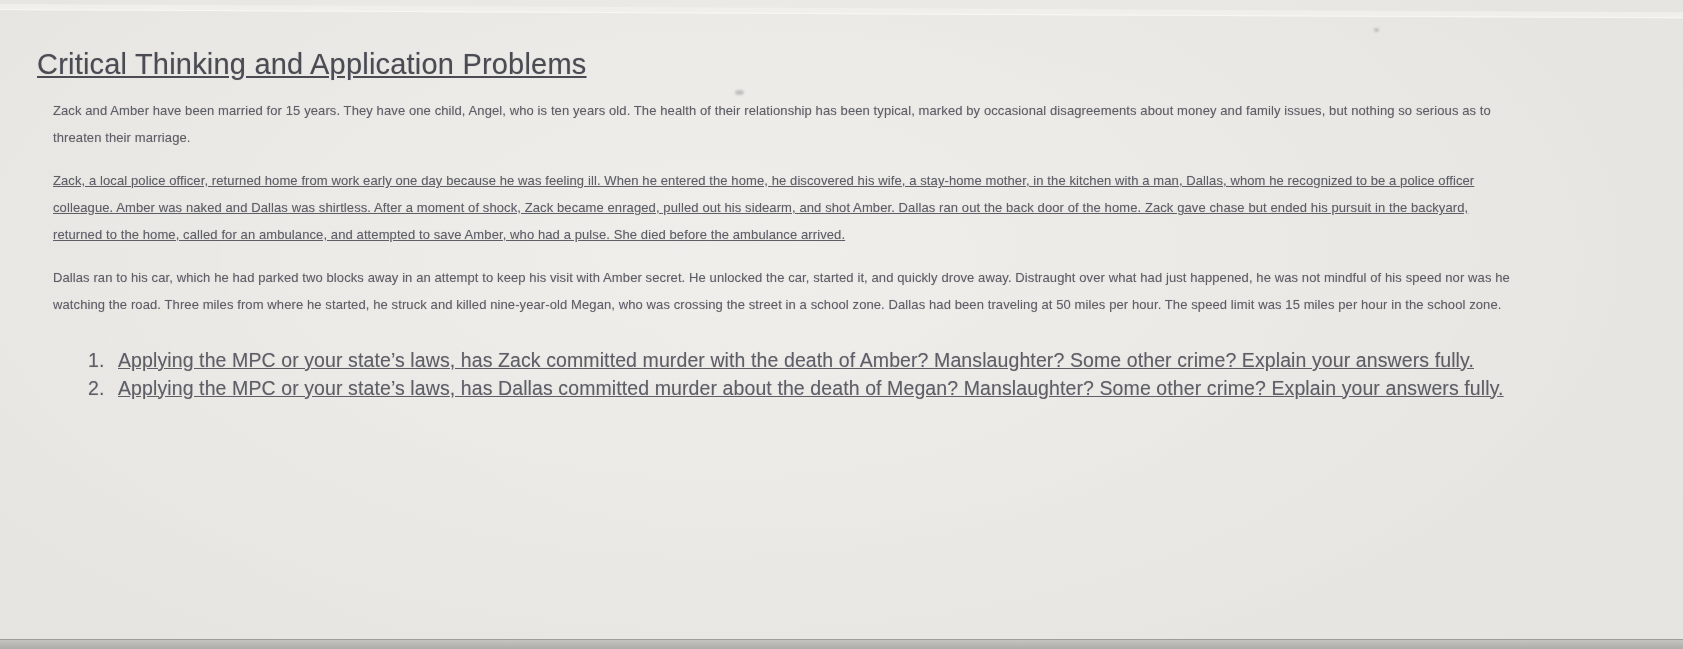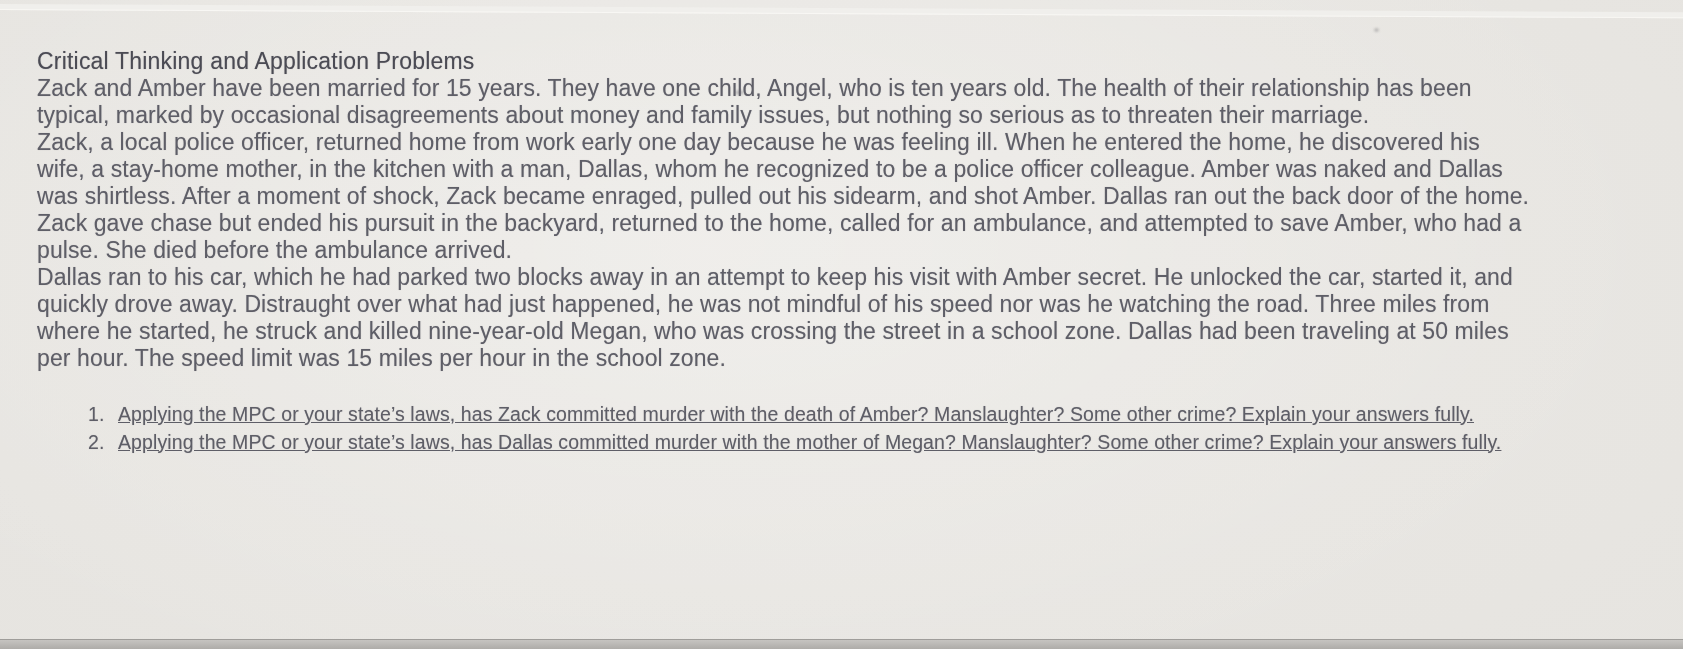--- a/index.html
+++ b/index.html
@@ -53,34 +53,35 @@
   .content {
     position: absolute;
     left: 37px;
     top: 0;
     width: 1497px;
     color: #5e5e67;
     text-shadow: 0 0 1px rgba(94,94,103,0.35);
   }
   h1.title {
     margin: 48px 0 0 0;
-    font-size: 23px;
+    font-size: 29px;
     font-weight: 500;
     letter-spacing: 0.2px;
     color: #4b4b54;
     text-shadow: 0 0 1px rgba(75,75,84,0.4);
+    text-decoration: underline;
   }
   p.para {
-    margin: 0;
-    font-size: 23px;
+    margin: 16px;
+    font-size: 13px;
     line-height: 27px;
     letter-spacing: 0.1px;
   }
   .para-1 { margin-top: 30px; }
-  .para-2 { margin-top: 34px; }
+  .para-2 { margin-top: 34px; text-decoration: underline; }
   .para-3 { margin-top: 33px; }
   .question-list {
     margin-top: 29px;
     padding-left: 51px;
   }
   .question-item {
     display: flex;
     font-size: 19.5px;
     line-height: 27.5px;
     letter-spacing: 0.1px;
@@ -115,21 +116,21 @@
 
     <div class="question-list">
 
       <div class="question-item">
         <span class="question-number">1.</span>
         <span class="question-text">Applying the MPC or your state’s laws, has Zack committed murder with the death of Amber? Manslaughter? Some other crime? Explain your answers fully.</span>
       </div>
 
       <div class="question-item">
         <span class="question-number">2.</span>
-        <span class="question-text">Applying the MPC or your state’s laws, has Dallas committed murder with the mother of Megan? Manslaughter? Some other crime? Explain your answers fully.</span>
+        <span class="question-text">Applying the MPC or your state’s laws, has Dallas committed murder about the death of Megan? Manslaughter? Some other crime? Explain your answers fully.</span>
       </div>
 
     </div>
 
   </div>
 
   <div class="bottom-bar"></div>
 
 </div>
 

